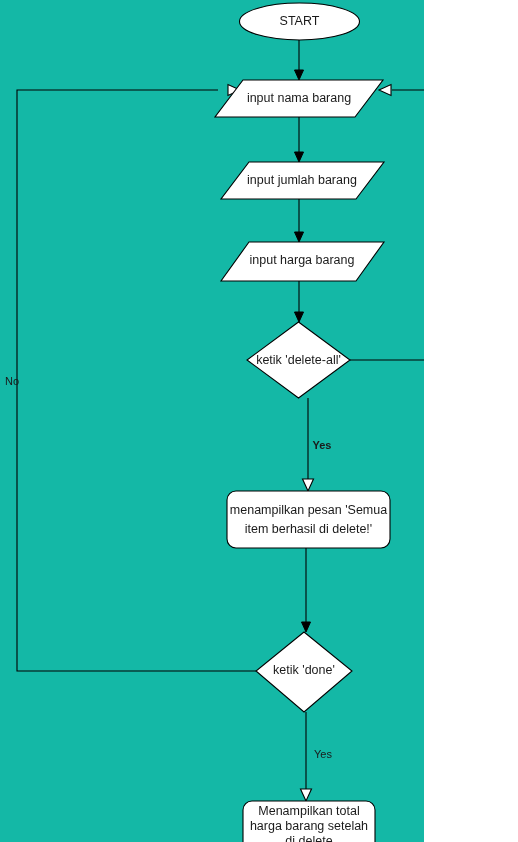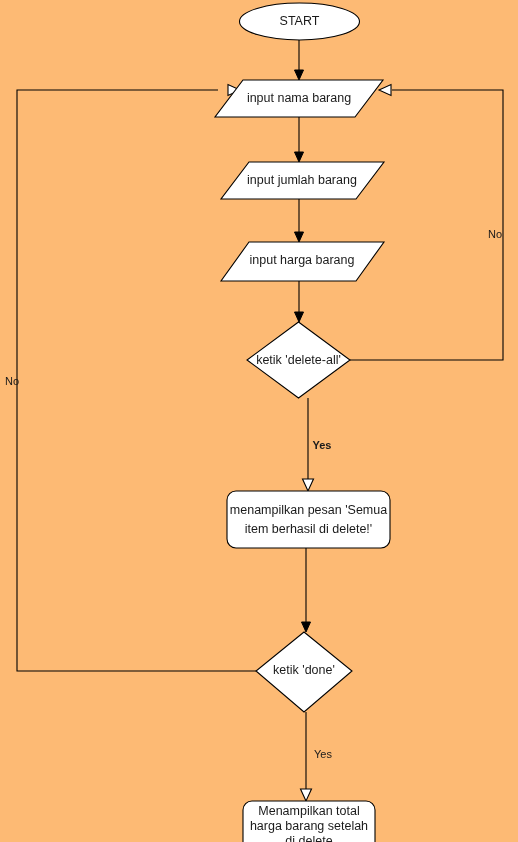--- a/index.html
+++ b/index.html
@@ -5,23 +5,23 @@
   html, body {
     margin: 0;
     padding: 0;
     background: #ffffff;
   }
   body {
     font-family: "Liberation Sans", sans-serif;
   }
   #canvas {
     position: relative;
-    width: 518px;
+    width: 424px;
     height: 842px;
-    background: #fdba74;
+    background: #14b8a6;
     overflow: hidden;
   }
   #flow-svg {
     position: absolute;
     top: 0;
     left: 0;
     width: 518px;
     height: 842px;
   }
   .node-shape {

